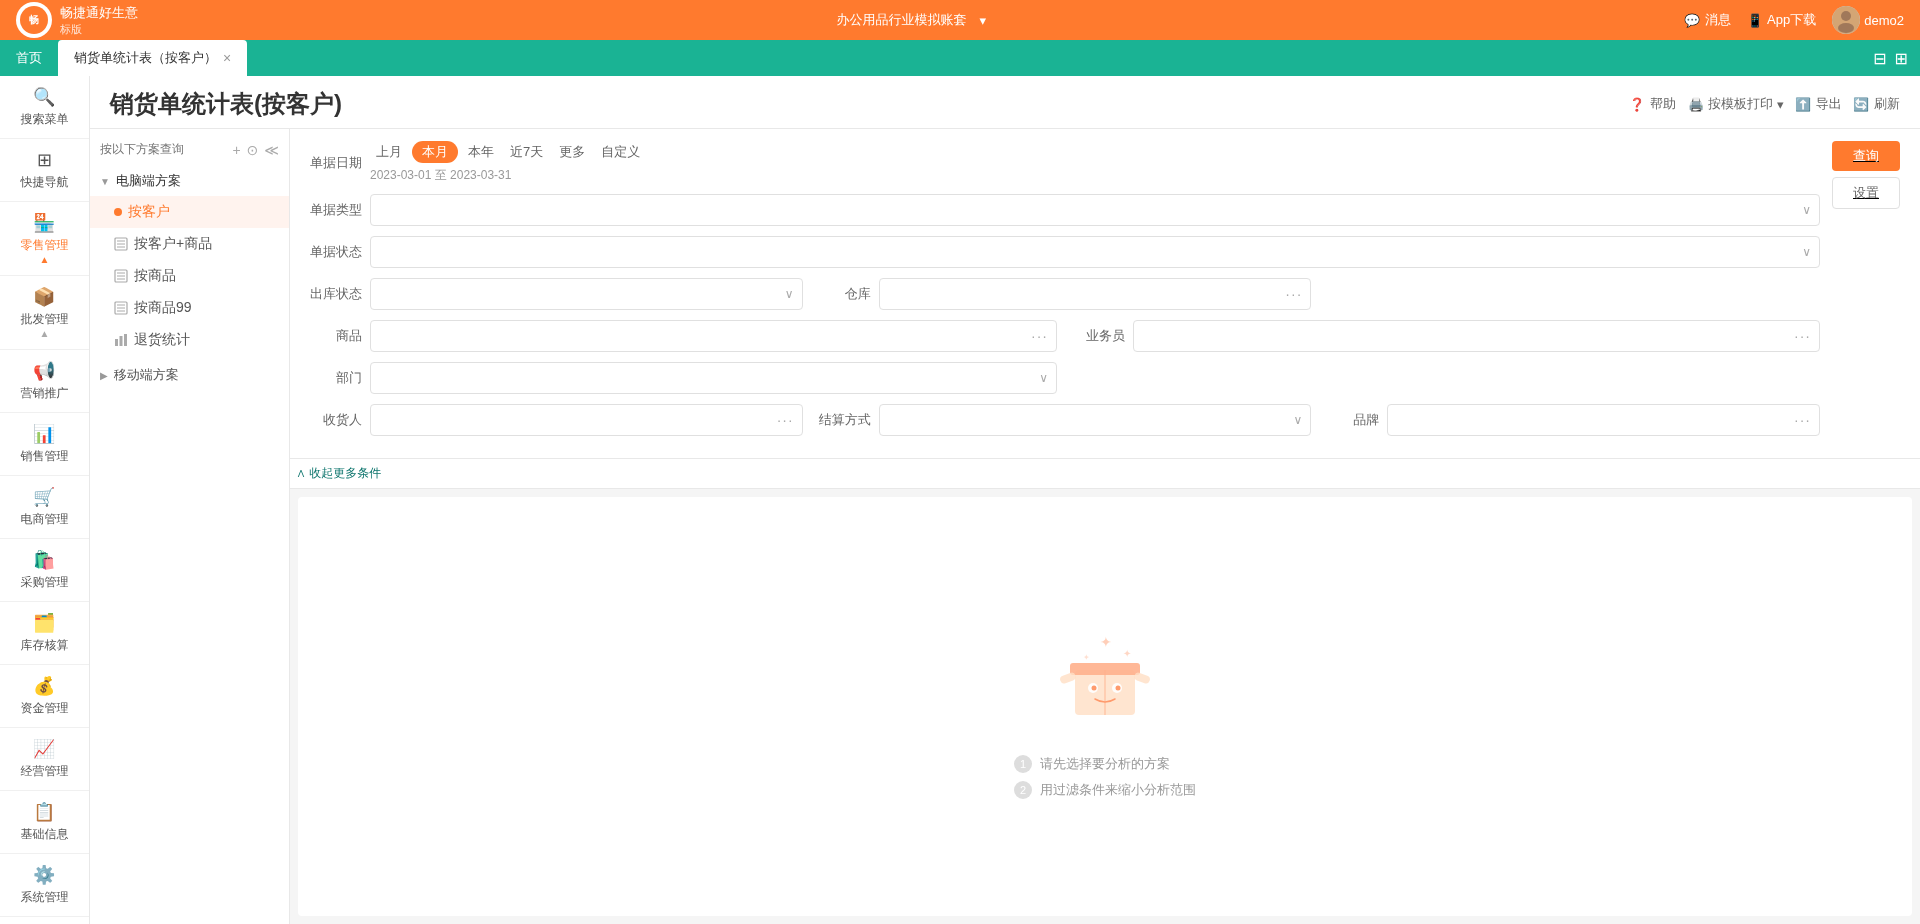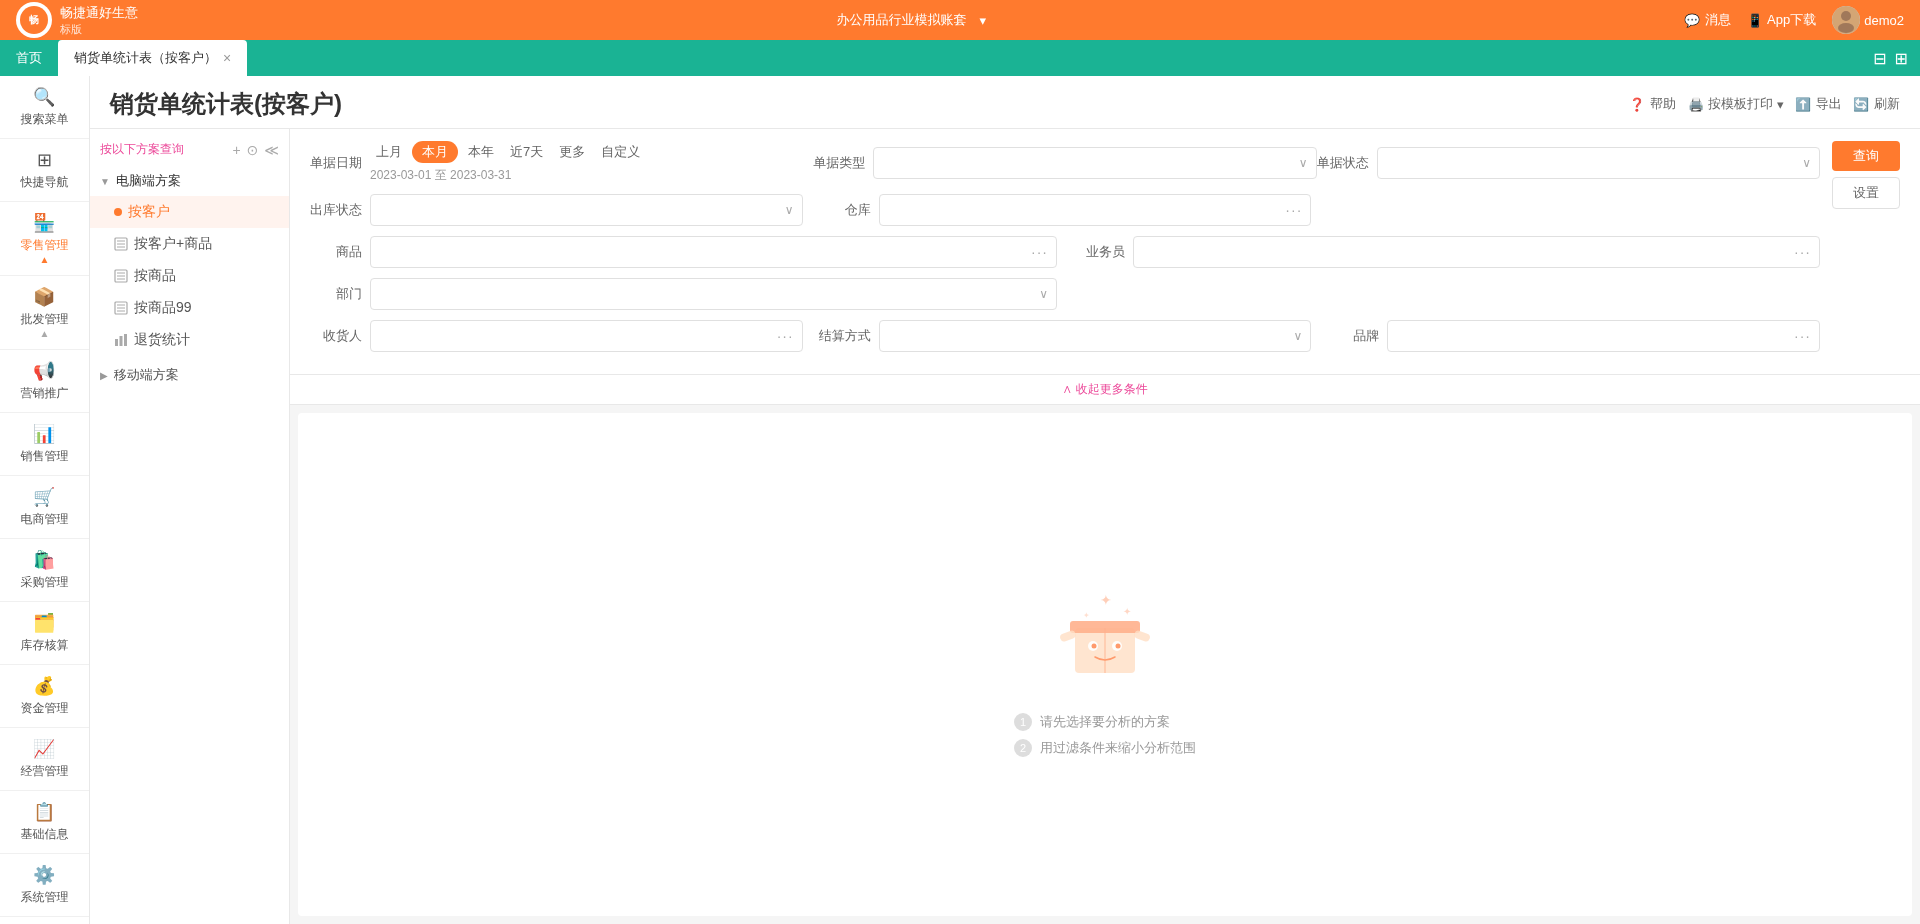--- a/index.html
+++ b/index.html
@@ -120,21 +120,21 @@
       padding: 8px 0;
     }
     .left-panel-header {
       display: flex;
       align-items: center;
       justify-content: space-between;
       padding: 4px 10px 8px 10px;
       font-size: 12px;
       color: #666;
     }
-    .left-panel-title { font-size: 12px; color: #ec4899; }
+    .left-panel-title { font-size: 12px; color: #737373; }
     .left-panel-actions { display: flex; gap: 6px; }
     .left-panel-action { font-size: 14px; color: #aaa; cursor: pointer; }
 
     .scheme-group { margin-bottom: 4px; }
     .scheme-group-header {
       display: flex;
       align-items: center;
       gap: 6px;
       padding: 6px 10px;
       font-size: 13px;
@@ -193,20 +193,21 @@
       font-size: 12px;
       color: #999;
     }
 
     
     .action-btns {
       display: flex;
       flex-direction: column;
       gap: 6px;
       margin-left: auto;
+      text-decoration: underline;
     }
     .btn-query {
       background: #ff7a2e;
       color: white;
       border: none;
       border-radius: 4px;
       padding: 6px 20px;
       font-size: 13px;
       cursor: pointer;
       white-space: nowrap;
@@ -218,24 +219,24 @@
       border-radius: 4px;
       padding: 6px 20px;
       font-size: 13px;
       cursor: pointer;
       white-space: nowrap;
       text-align: center;
     }
 
     
     .collapse-bar {
-      text-align: center;
+      text-align: left;
       padding: 6px;
       font-size: 12px;
-      color: #ec4899;
+      color: #0f766e;
       cursor: pointer;
       background: white;
       border-bottom: 1px solid #e8e8e8;
     }
 
     
     .empty-state {
       flex: 1;
       display: flex;
       flex-direction: column;
@@ -528,21 +529,21 @@
           </div>
         </div>
       </div>
 
       <div class="right-panel">
 
         <div class="filter-panel">
           <div style="display:flex; gap:12px; align-items:flex-start;">
             <div style="flex:1;">
 
-              <div class="filter-grid" style="display:grid; grid-template-columns: 1fr 1fr 1fr; gap:10px 0; margin-bottom:10px;">
+              <div class="filter-grid" style="display:grid; grid-template-columns: 1fr; gap:10px 0; margin-bottom:10px;">
 
                 <div class="filter-grid-item">
                   <span class="filter-grid-label">单据日期</span>
                   <div style="flex:1; display:flex; flex-direction:column; gap:4px;">
                     <div style="display:flex; gap:4px; align-items:center;">
                       <span class="date-tab">上月</span>
                       <span class="date-tab active">本月</span>
                       <span class="date-tab">本年</span>
                       <span class="date-tab">近7天</span>
                       <span class="date-tab">更多</span>

